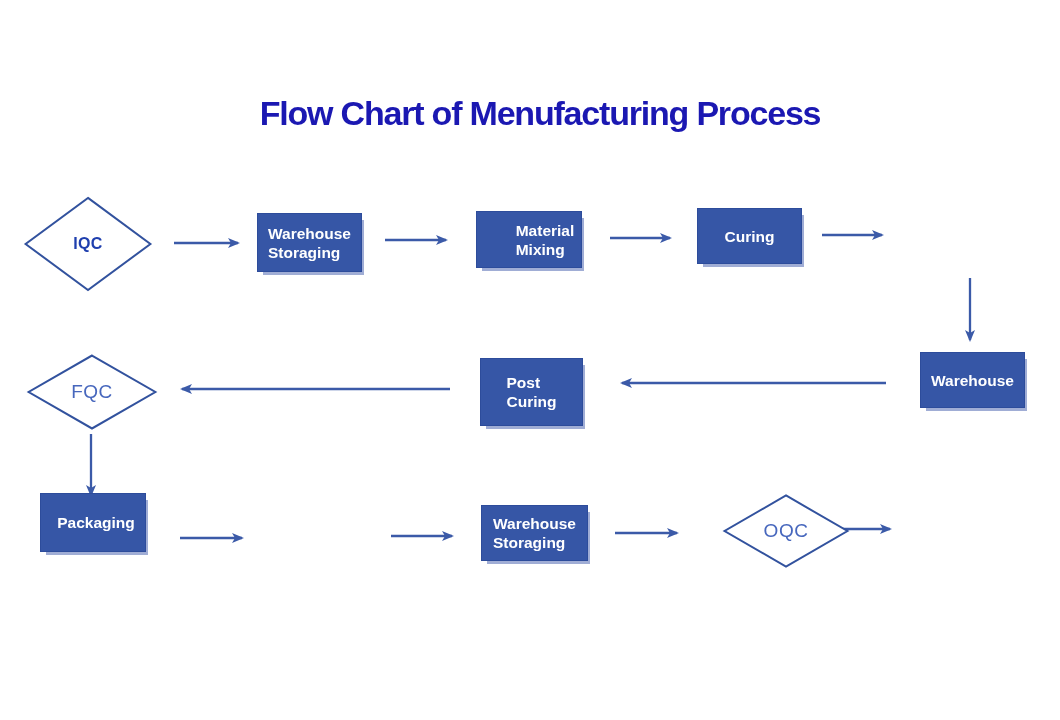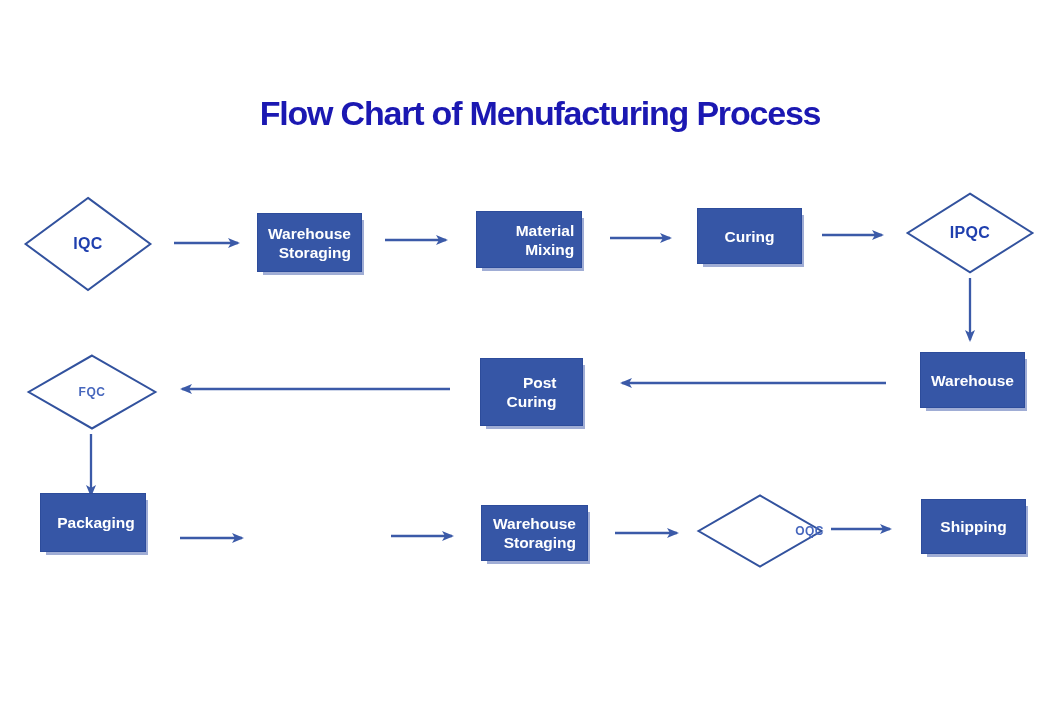--- a/index.html
+++ b/index.html
@@ -15,31 +15,31 @@
   .arrows{position:absolute;left:0;top:0;width:1060px;height:720px;pointer-events:none;}
   .node{position:absolute;display:flex;align-items:center;justify-content:center;}
   .rect{
     background:var(--box-fill,#3656a6);
     border:1px solid var(--box-border,#2d4c9b);
     box-shadow:4px 5px 0 -2px rgba(82,106,178,.55);
     box-sizing:border-box;
   }
   .rect-label{
     color:var(--box-text,#fff);font-weight:bold;font-size:15.5px;line-height:19px;
-    text-align:right;white-space:pre-line;
+    text-align:left;white-space:pre-line;
   }
   .diamond svg{position:absolute;left:0;top:0;width:100%;height:100%;}
   .diamond polygon{
     fill:var(--diamond-fill,#fff);
     stroke:var(--diamond-border,#32529e);
     stroke-width:2;vector-effect:non-scaling-stroke;
   }
   .diamond-label{position:relative;text-align:center;}
   .diamond-label.bold{font-weight:bold;font-size:16px;color:var(--diamond-text-bold,#1f3fae);letter-spacing:.3px;}
-  .diamond-label.reg{font-weight:bold;font-size:12px;color:var(--diamond-text-regular,#4767bd);letter-spacing:.5px;}
+  .diamond-label.reg{font-weight:normal;font-size:19px;color:var(--diamond-text-regular,#4767bd);letter-spacing:.5px;}
 </style>
 </head>
 <body>
 
 <div class="canvas">
 
   <h1 class="title">Flow Chart of Menufacturing Process</h1>
 
   <svg class="arrows" viewBox="0 0 1060 720">
     <defs>
@@ -77,26 +77,20 @@
 
   <div class="node rect" style="left:476px;top:211px;width:106px;height:57px;padding-left:32px;">
     <span class="rect-label">Material
 Mixing</span>
   </div>
 
   <div class="node rect" style="left:697px;top:208px;width:105px;height:56px;">
     <span class="rect-label">Curing</span>
   </div>
 
-  <div class="node diamond" style="left:905px;top:192px;width:130px;height:82px;">
-    <svg viewBox="0 0 100 100" preserveAspectRatio="none">
-        <polygon points="50,2 98,50 50,98 2,50"></polygon>
-      </svg>
-    <span class="diamond-label bold">IPQC</span>
-  </div>
 
   <div class="node rect" style="left:920px;top:352px;width:105px;height:56px;">
     <span class="rect-label">Warehouse</span>
   </div>
 
   <div class="node rect" style="left:480px;top:358px;width:103px;height:68px;">
     <span class="rect-label">Post
 Curing</span>
   </div>
 
@@ -110,24 +104,21 @@
   <div class="node rect" style="left:40px;top:493px;width:106px;height:59px;padding-left:6px;">
     <span class="rect-label">Packaging</span>
   </div>
 
 
   <div class="node rect" style="left:481px;top:505px;width:107px;height:56px;">
     <span class="rect-label">Warehouse
 Storaging</span>
   </div>
 
-  <div class="node diamond" style="left:696px;top:494px;width:128px;height:74px;justify-content:flex-end;">
+  <div class="node diamond" style="left:722px;top:494px;width:128px;height:74px;">
     <svg viewBox="0 0 100 100" preserveAspectRatio="none">
         <polygon points="50,2 98,50 50,98 2,50"></polygon>
       </svg>
     <span class="diamond-label reg">OQC</span>
   </div>
 
-  <div class="node rect" style="left:921px;top:499px;width:105px;height:55px;">
-    <span class="rect-label">Shipping</span>
-  </div>
 
 </div>
 
 </body></html>

